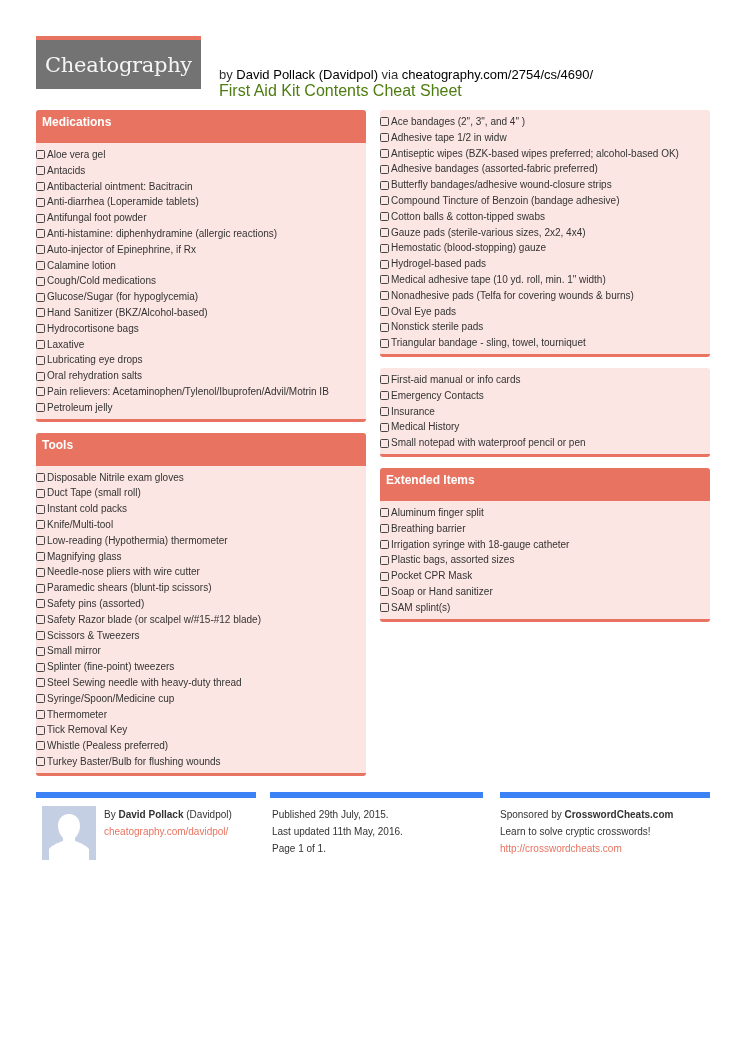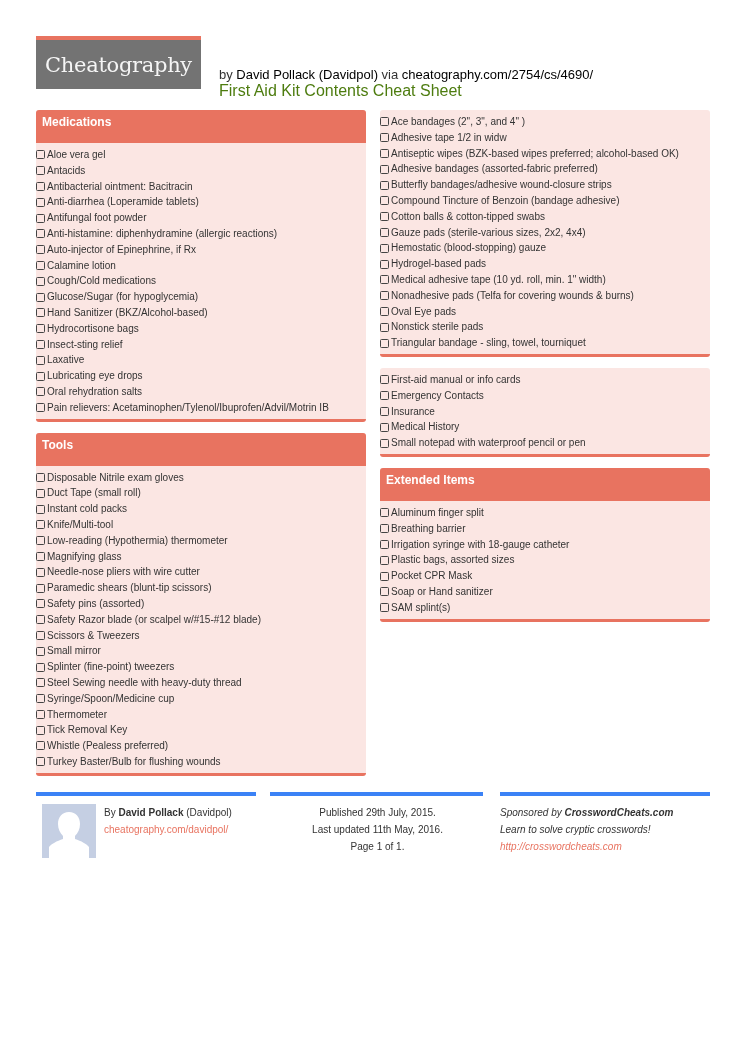--- a/index.html
+++ b/index.html
@@ -11,23 +11,23 @@
   .subtitle .lnk { color:#000000; }
   .col { position:absolute; width:330px; }
   .col.left { left:36px; top:110px; }
   .col.right { left:380px; top:110px; }
   .panel { background:#fbe6e3; border-bottom:3px solid #e87360; border-radius:3px; margin-bottom:11px; }
   .panel-head { background:#e87360; color:#fff; font-weight:bold; font-size:12px; height:33px; line-height:24px; padding-left:6px; border-radius:3px 3px 0 0; }
   .panel-body { padding:4px 6px 3px 0; }
   .item { font-size:10px; line-height:15.8px; color:#333; white-space:nowrap; display:flex; align-items:center; }
   .box { display:inline-block; width:7px; height:7px; border:1px solid #444; border-radius:1.5px; margin-right:2px; flex:0 0 auto; }
   .footer { position:absolute; top:792px; left:36px; width:674px; }
-  .fcol { position:absolute; top:0; border-top:4px solid #3b82f6; }
+  .fcol { position:absolute; top:0; border-top:6px solid #3b82f6; }
   .fcol1 { left:0; width:220px; }
-  .fcol2 { left:234px; width:213px;text-align:center; }
+  .fcol2 { left:234px; width:213px; }
   .fcol3 { left:464px; width:210px; }
   .avatar { position:absolute; left:6px; top:8px; width:54px; height:54px; background:#c5cfe3; overflow:hidden; }
   .ftext { font-size:10px; color:#333; line-height:17px; }
   .ftext b { font-weight:bold; }
   .flink { color:#e87360; }
 </style>
 </head>
 <body>
 
 <div class="logo">
@@ -88,37 +88,37 @@
         <div class="item">
           <span class="box"></span>
           <span>Hand Sanitizer (BKZ/Alcohol-based)</span>
         </div>
         <div class="item">
           <span class="box"></span>
           <span>Hydrocortisone bags</span>
         </div>
         <div class="item">
           <span class="box"></span>
-          <span>Insect-sting relief</span>
-        </div>
-        <div class="item">
-          <span class="box"></span>
           <span>Laxative</span>
         </div>
         <div class="item">
           <span class="box"></span>
           <span>Lubricating eye drops</span>
         </div>
         <div class="item">
           <span class="box"></span>
           <span>Oral rehydration salts</span>
         </div>
         <div class="item">
           <span class="box"></span>
           <span>Pain relievers: Acetaminophen/Tylenol/Ibuprofen/Advil/Motrin IB</span>
+        </div>
+        <div class="item">
+          <span class="box"></span>
+          <span>Petroleum jelly</span>
         </div>
       </div>
   </div>
   <div class="panel">
     <div class="panel-head">Tools</div>
     <div class="panel-body">
         <div class="item">
           <span class="box"></span>
           <span>Disposable Nitrile exam gloves</span>
         </div>
@@ -335,19 +335,19 @@
     </div>
   </div>
   <div class="fcol fcol2">
     <div class="ftext" style="padding-top:8px; padding-left:2px;">
       <div>Published 29th July, 2015.</div>
       <div>Last updated 11th May, 2016.</div>
       <div>Page 1 of 1.</div>
     </div>
   </div>
   <div class="fcol fcol3">
-    <div class="ftext" style="padding-top:8px;font-style:italic;">
+    <div class="ftext" style="padding-top:8px;">
       <div><span>Sponsored by</span> <b>CrosswordCheats.com</b></div>
       <div>Learn to solve cryptic crosswords!</div>
       <div class="flink">http://crosswordcheats.com</div>
     </div>
   </div>
 </div>
 
 </body></html>

